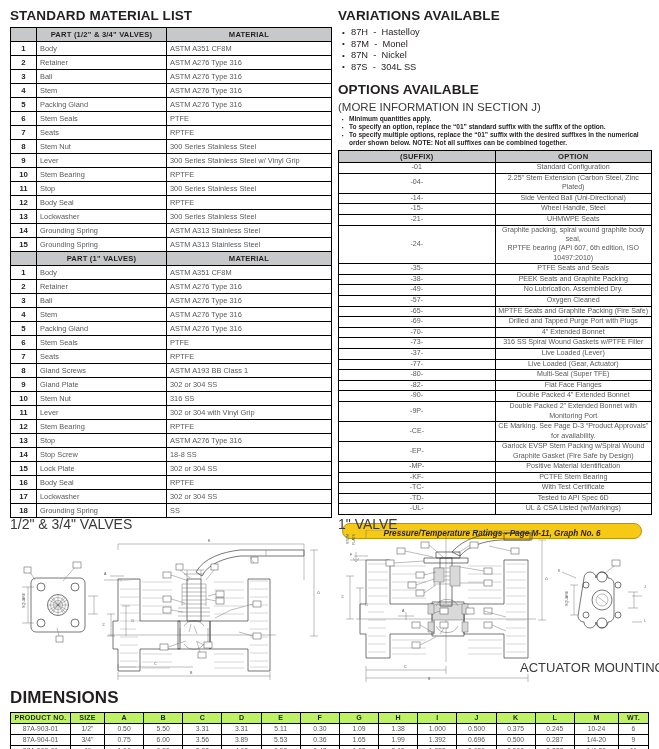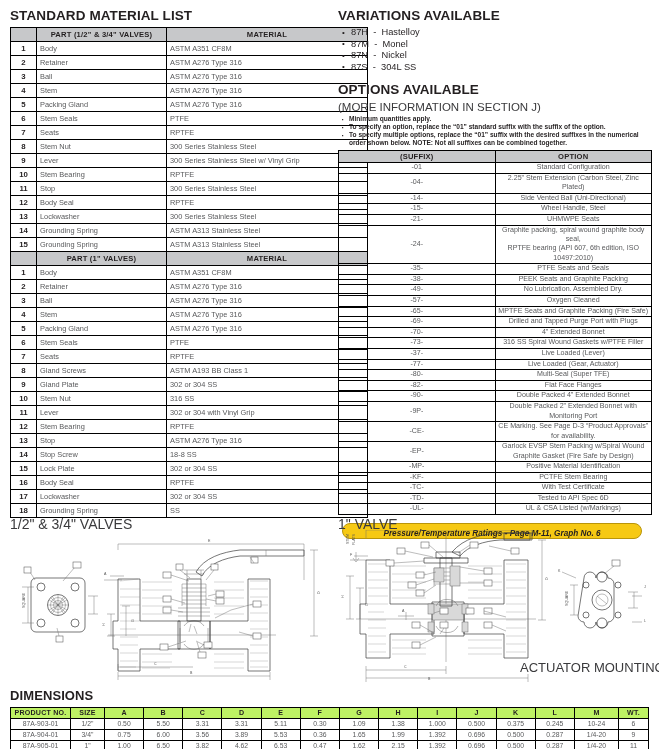--- a/index.html
+++ b/index.html
@@ -24,21 +24,21 @@
   }
   .sec-title-light {
     font-size: 14px;
     font-weight: normal;
     color: #3a3a3c;
     margin: 0;
     white-space: nowrap;
   }
 
   
-  .col-left  { position: absolute; left: 10px;  top: 8px;  width: 358px; }
+  .col-left  { position: absolute; left: 10px;  top: 8px;  width: 322px; }
   .col-right { position: absolute; left: 338px; top: 8px;  width: 314px; }
 
   
   table.mat {
     width: 100%;
     border-collapse: collapse;
     table-layout: fixed;
     font-size: 7.4px;
   }
   table.mat td, table.mat th {
@@ -748,21 +748,21 @@
         <text class="tv" x="222" y="42">K</text>
         <text class="tv" x="308" y="58">J</text>
         <text class="tv" x="308" y="92">L</text>
       </g>
     </svg>
   </div>
 
   <div class="actuator-label">ACTUATOR MOUNTING</div>
 
   <div class="dim-wrap">
-    <div class="sec-title" style="font-size:13px">DIMENSIONS</div>
+    <div class="sec-title" style="font-size:17px">DIMENSIONS</div>
     <table class="dim">
       <thead>
           <tr id="dim-head">
             <th style="width: 60px;">PRODUCT NO.</th>
             <th style="width: 34px;">SIZE</th>
             <th>A</th>
             <th>B</th>
             <th>C</th>
             <th>D</th>
             <th>E</th>

